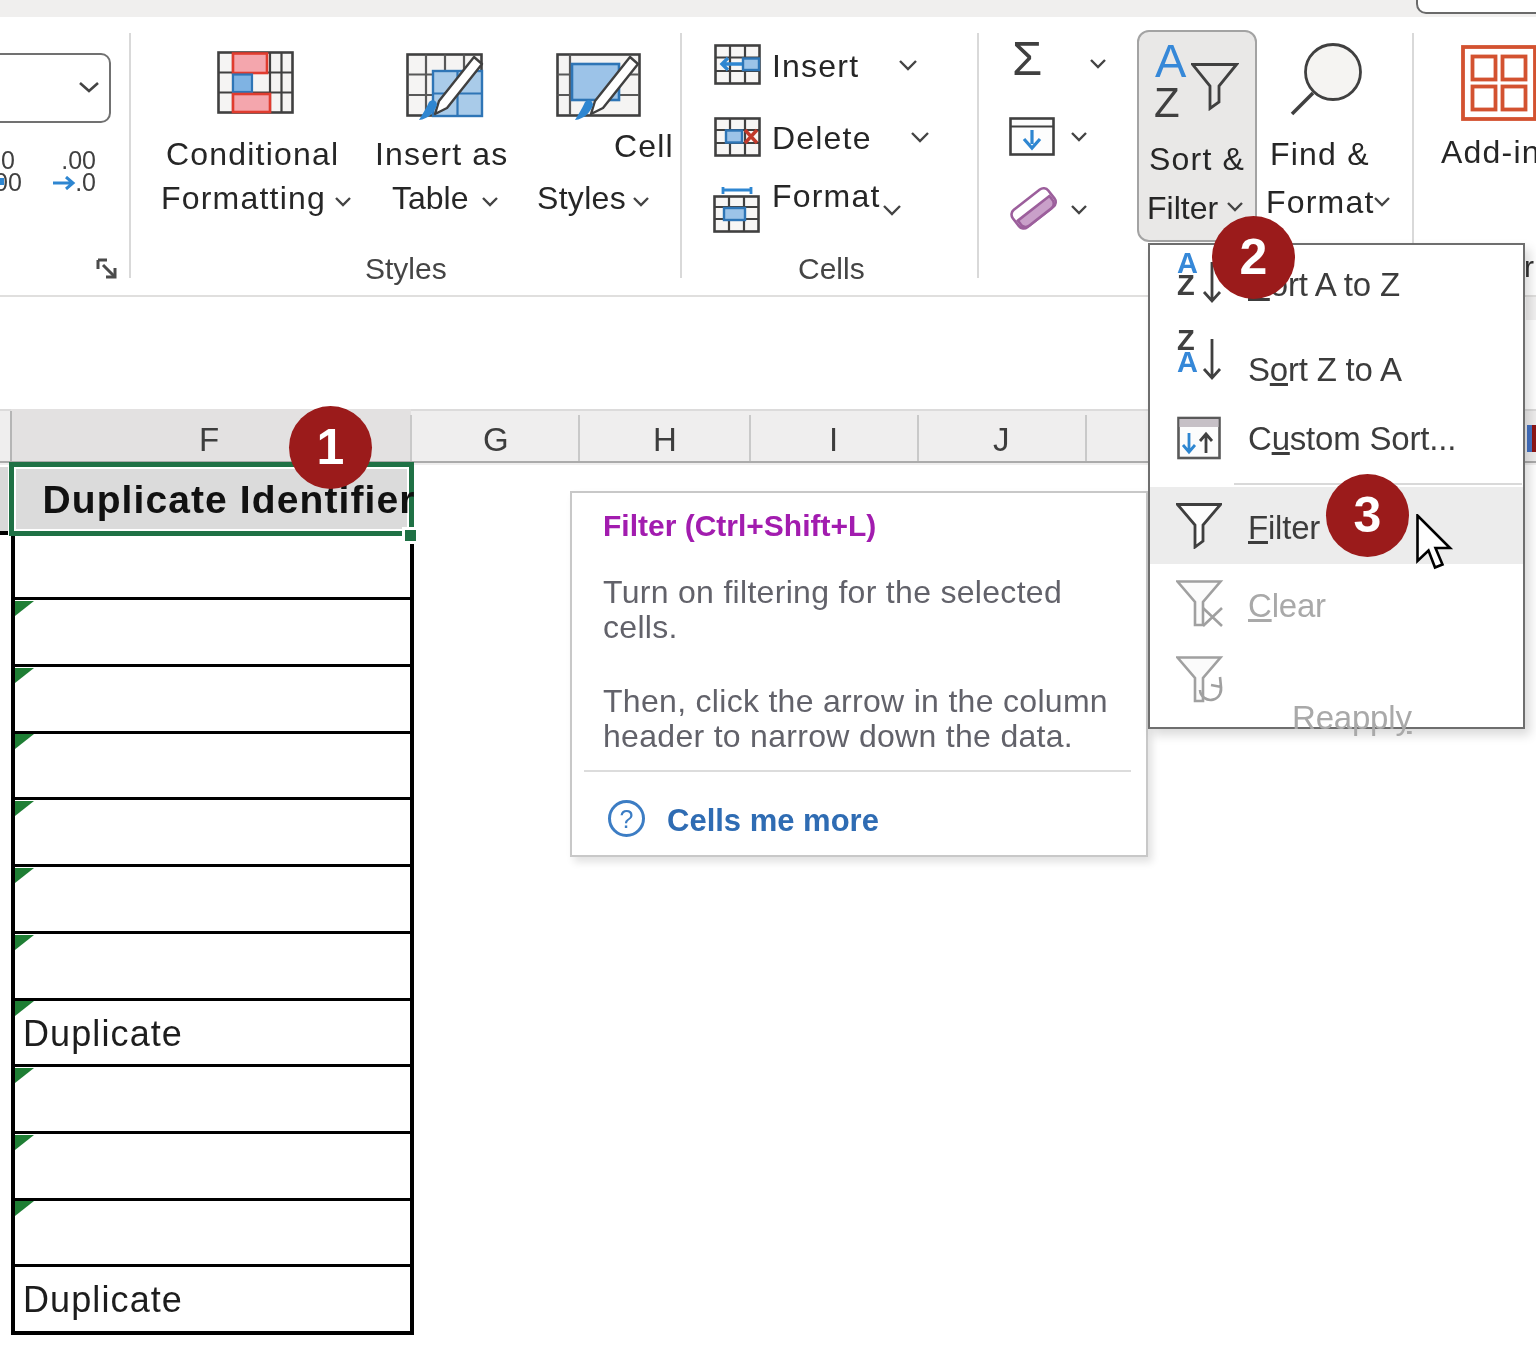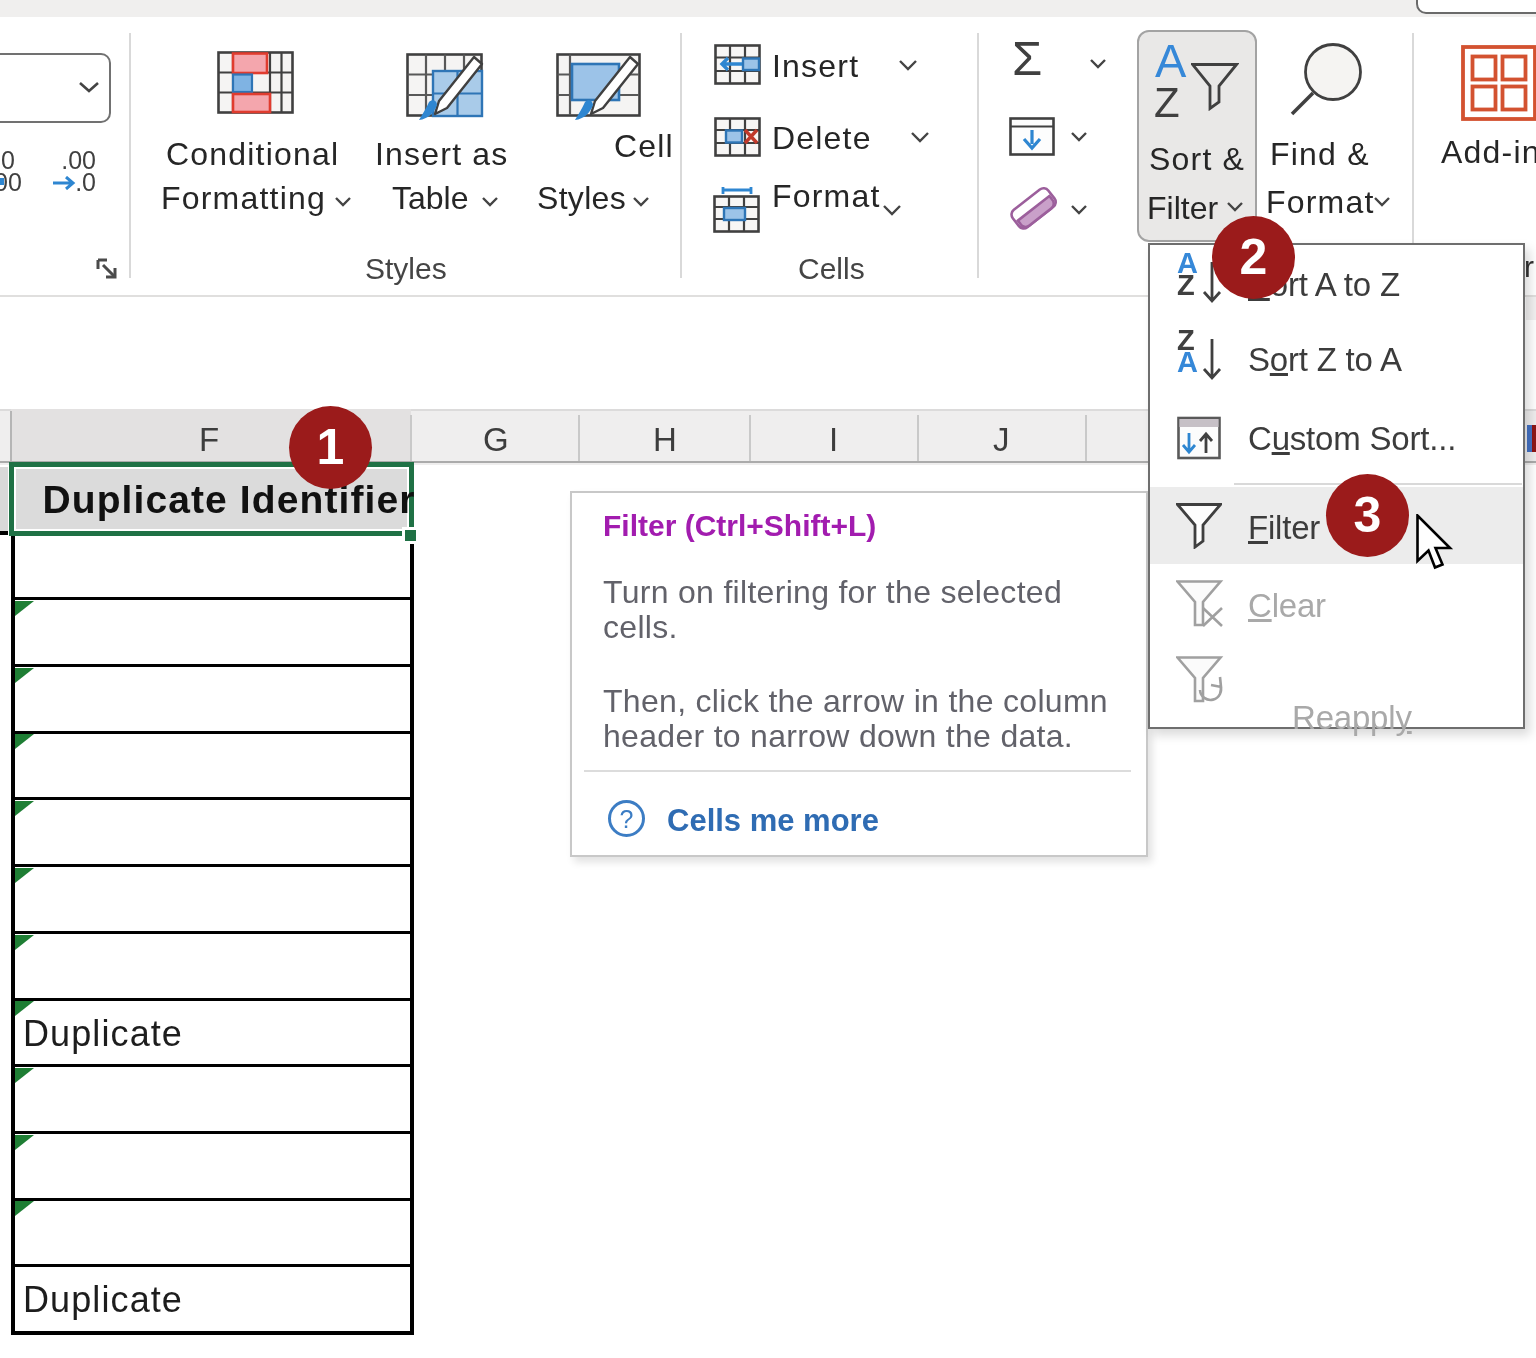--- a/index.html
+++ b/index.html
@@ -270,21 +270,21 @@
 <div class="abs" style="left:1177px;top:252px;font-size:29px;font-weight:bold;line-height:22px;color:#3688d8;">A<br><span style="color:#404040;">Z</span></div>
 <svg class="abs" style="left:1201px;top:261px;" width="24" height="46">
       <path d="M11 1 V38 M3 31 L11 40 L19 31" fill="none" stroke="#404040" stroke-width="2.8"></path>
     </svg>
 <div class="mitem" style="top:266px;"><u>S</u>ort A to Z</div>
 
 <div class="abs" style="left:1177px;top:329px;font-size:29px;font-weight:bold;line-height:22px;color:#404040;">Z<br><span style="color:#3688d8;">A</span></div>
 <svg class="abs" style="left:1201px;top:338px;" width="24" height="46">
       <path d="M11 1 V38 M3 31 L11 40 L19 31" fill="none" stroke="#404040" stroke-width="2.8"></path>
     </svg>
-<div class="mitem" style="top:341px;">S<u>o</u>rt Z to A</div>
+<div class="mitem" style="top:351px;">S<u>o</u>rt Z to A</div>
 
 <svg class="abs" style="left:1177px;top:415px;" width="45" height="46">
 <rect x="1.5" y="3" width="41" height="40" fill="#fcfcfc" stroke="#595959" stroke-width="2.6"></rect>
 <rect x="2.5" y="4" width="39" height="8" fill="#c6c0c6"></rect>
 <path d="M12 18 V36 M6 30 L12 37 L18 30" fill="none" stroke="#2e86d1" stroke-width="2.8"></path>
 <path d="M29 38 V20 M23 26 L29 19 L35 26" fill="none" stroke="#404040" stroke-width="2.8"></path>
 </svg>
 <div class="mitem" style="top:420px;">C<u>u</u>stom Sort...</div>
 
 <svg class="abs" style="left:1176px;top:503px;" width="46" height="46">

